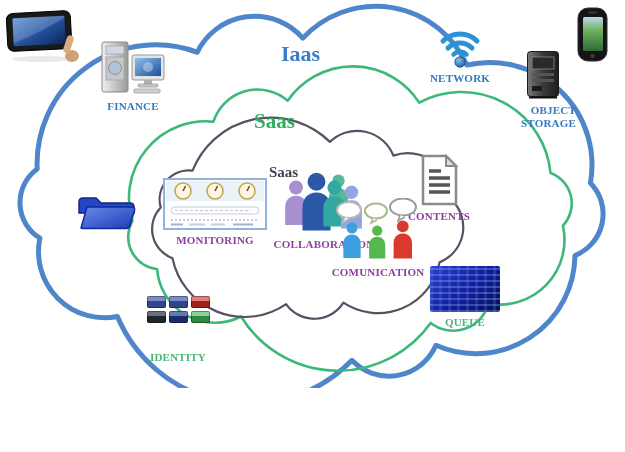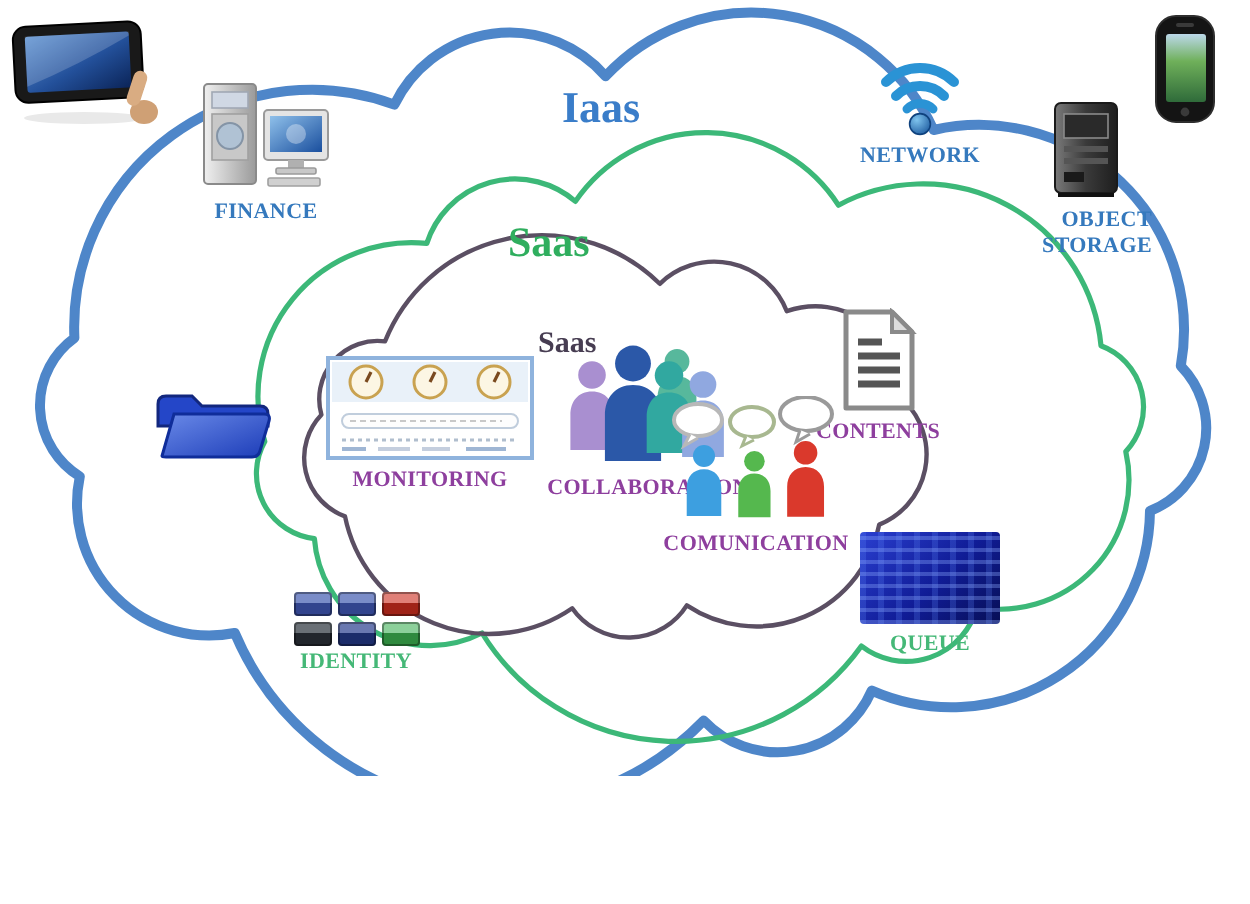--- a/index.html
+++ b/index.html
@@ -212,21 +212,21 @@
 
   <div class="node" style="left:142px;top:296px;width:72px">
     <div class="id-grid">
       <div class="id-card" style="background:linear-gradient(180deg,#7a8cc8 45%,#32448e 45%)"></div>
       <div class="id-card" style="background:linear-gradient(180deg,#7a8cc8 45%,#32448e 45%)"></div>
       <div class="id-card" style="background:linear-gradient(180deg,#e08078 45%,#a02318 45%)"></div>
       <div class="id-card" style="background:linear-gradient(180deg,#6a7076 45%,#22262c 45%)"></div>
       <div class="id-card" style="background:linear-gradient(180deg,#6a78b0 45%,#1c2c6a 45%)"></div>
       <div class="id-card" style="background:linear-gradient(180deg,#8cd09a 45%,#2f8a3e 45%)"></div>
     </div>
-    <div class="node-label" style="margin-top: 2px; color: rgb(69, 184, 119);">IDENTITY</div>
+    <div class="node-label" style="margin-top: 28px; color: rgb(69, 184, 119);">IDENTITY</div>
   </div>
 
 
   <div class="node" style="left:428px;top:266px;width:74px">
     <div class="queue-img"></div>
     <div class="node-label" style="color: rgb(69, 184, 119);">QUEUE</div>
   </div>
 
   <div class="device" style="left:4px;top:4px">
     <svg width="80" height="60" viewBox="0 0 80 60">

